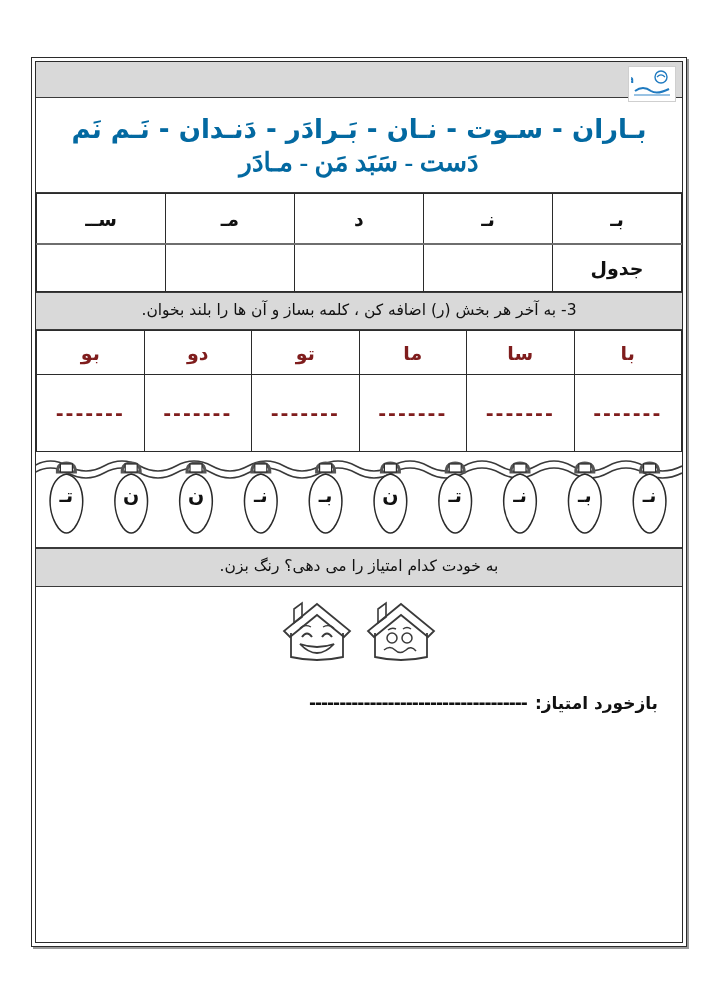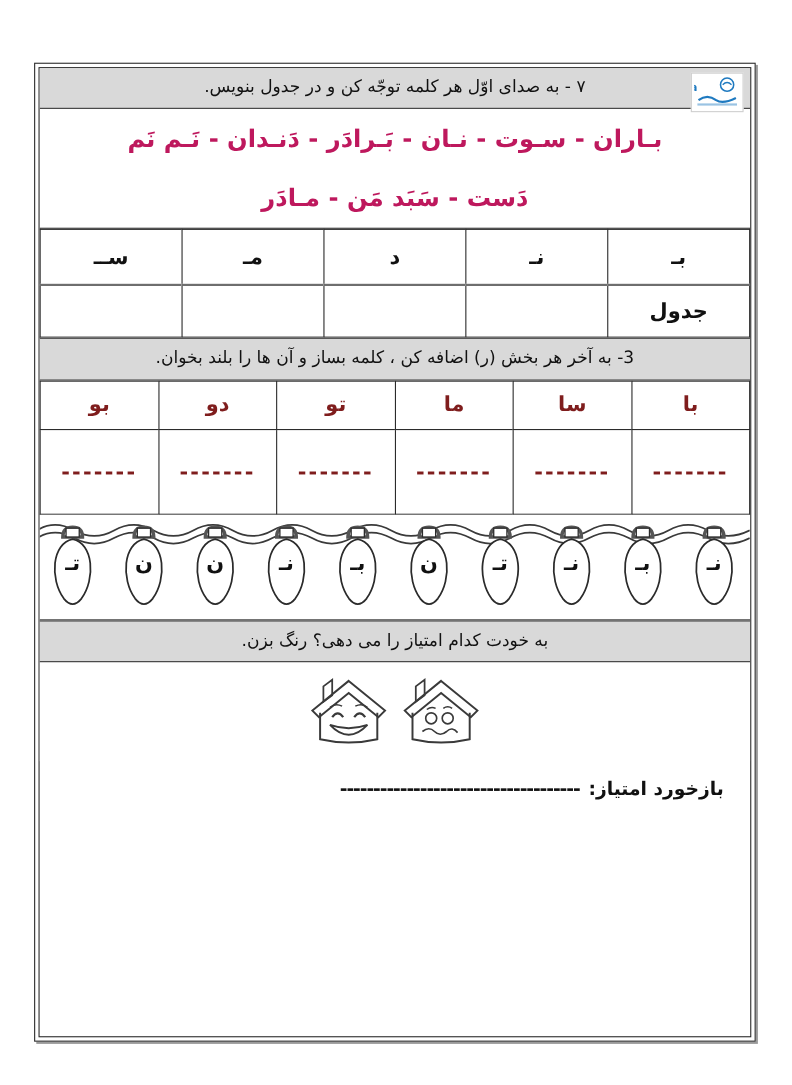--- a/index.html
+++ b/index.html
@@ -51,28 +51,28 @@
     display:flex;align-items:center;justify-content:center;
     overflow:hidden;
   }
 
   
   .wordlist{
     padding:10px 24px 14px 24px;
     text-align:center;
   }
   .wordline{
-    font-size:22px;
-    font-weight:bold;
-    color:#be185d;
+    font-size:26px;
+    font-weight:bold;
+    color:#0369a1;
     letter-spacing:1px;
     margin:6px 0 0 0;
     white-space:nowrap;
   }
-  .wordline.l2{ margin-top:28px; }
+  .wordline.l2{ margin-top:3px;font-family:Liberation Serif, serif; }
 
   
   table.grid{
     border-collapse:collapse;
     width:100%;
     table-layout:fixed;
   }
   table.grid td{
     border:1px solid #2b2b2b;
     height:44px;
@@ -149,21 +149,20 @@
       <div class="logo">
         <svg width="42" height="30" viewBox="0 0 42 30">
           <rect x="1" y="1" width="40" height="28" fill="#ffffff"></rect>
           <text x="3" y="14" font-size="10" font-weight="bold" fill="#1f7ac0" font-family="DejaVu Sans, sans-serif">na</text>
           <circle cx="30" cy="8" r="6" fill="none" stroke="#1f7ac0" stroke-width="1.4"></circle>
           <path d="M26 8 q4 -4 8 0" fill="none" stroke="#1f7ac0" stroke-width="1.2"></path>
           <path d="M4 22 q8 -6 16 0 q6 4 18 -2" fill="none" stroke="#1f7ac0" stroke-width="2"></path>
           <rect x="3" y="25" width="36" height="2" fill="#1f7ac0" opacity="0.45"></rect>
         </svg>
       </div>
-      <span>۷ - به صدای اوّل هر کلمه توجّه کن و در جدول بنویس.</span>
     </div>
 
     <div class="wordlist">
       <div class="wordline">بـاران  -  سـوت  -  نـان  -  بَـرادَر  -  دَنـدان  -  نَـم نَم</div>
       <div class="wordline l2">دَست  -  سَبَد   مَن  -  مـادَر</div>
     </div>
 
     <div class="tbl-wrap">
       <table class="grid">
         <tbody>

